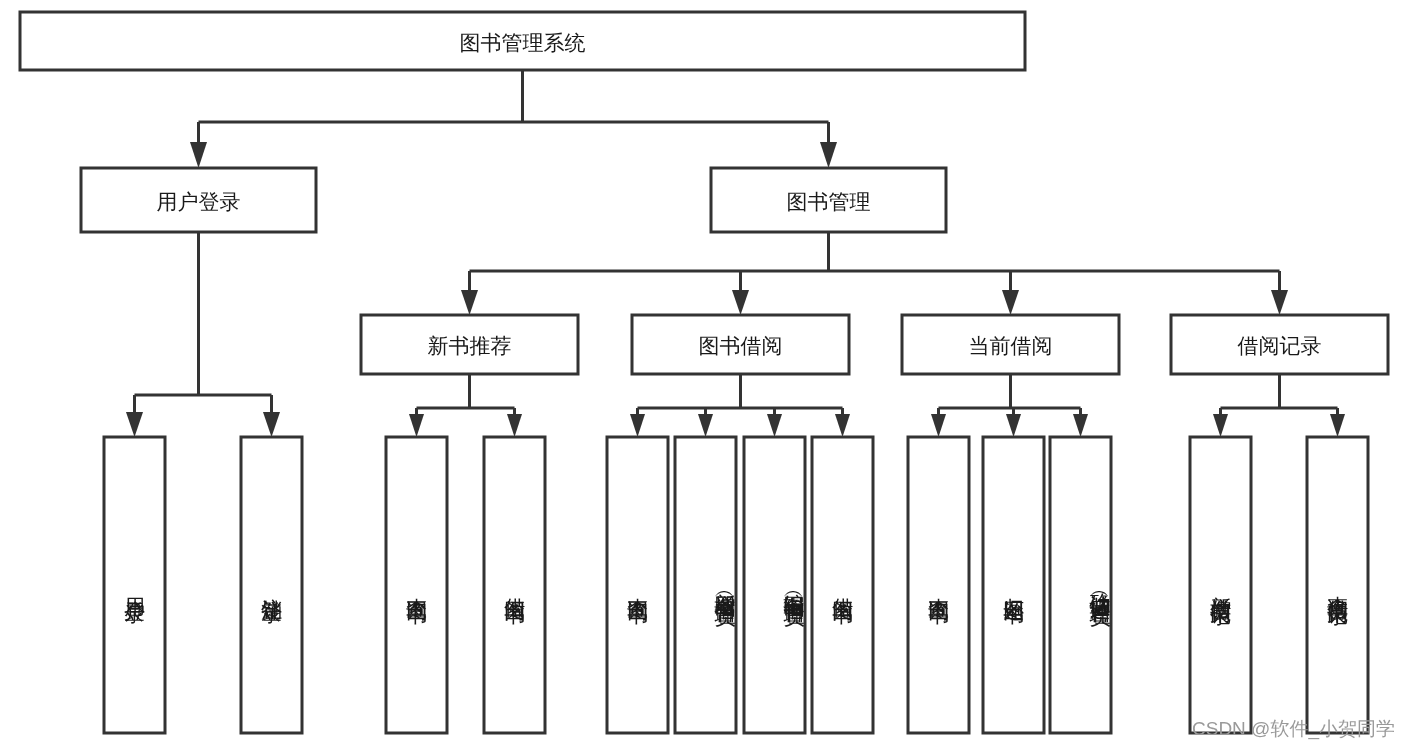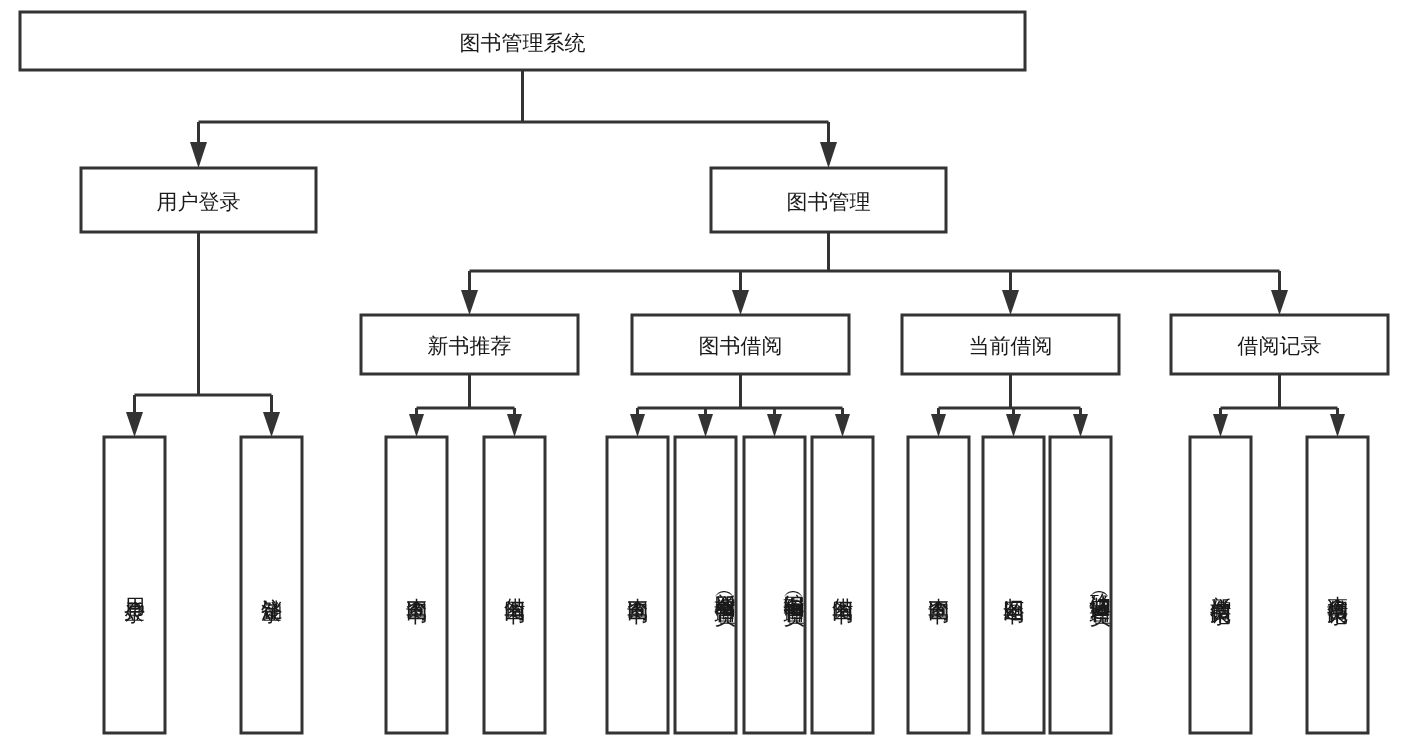--- a/index.html
+++ b/index.html
@@ -196,14 +196,15 @@
   <div class="node-text-v" style="left:744px; top:437px; width:61px; height:296px; align-items:flex-start;">编辑图书（管理员）</div>
   <div class="node-text-v" style="left:812px; top:437px; width:61px; height:296px;">借阅图书</div>
 
   <div class="node-text-v" style="left:908px; top:437px; width:61px; height:296px;">查询图书</div>
   <div class="node-text-v" style="left:983px; top:437px; width:61px; height:296px;">归还图书</div>
   <div class="node-text-v" style="left:1050px; top:437px; width:61px; height:296px; align-items:flex-start;">确认归还（管理员）</div>
 
   <div class="node-text-v" style="left:1190px; top:437px; width:61px; height:296px;">新增借阅记录</div>
   <div class="node-text-v" style="left:1307px; top:437px; width:61px; height:296px;">查询借阅记录</div>
 
+  <div class="watermark" style="left:1192px; top:716px;">CSDN @软件_小贺同学</div>
 
 </div>
 
 </body></html>

